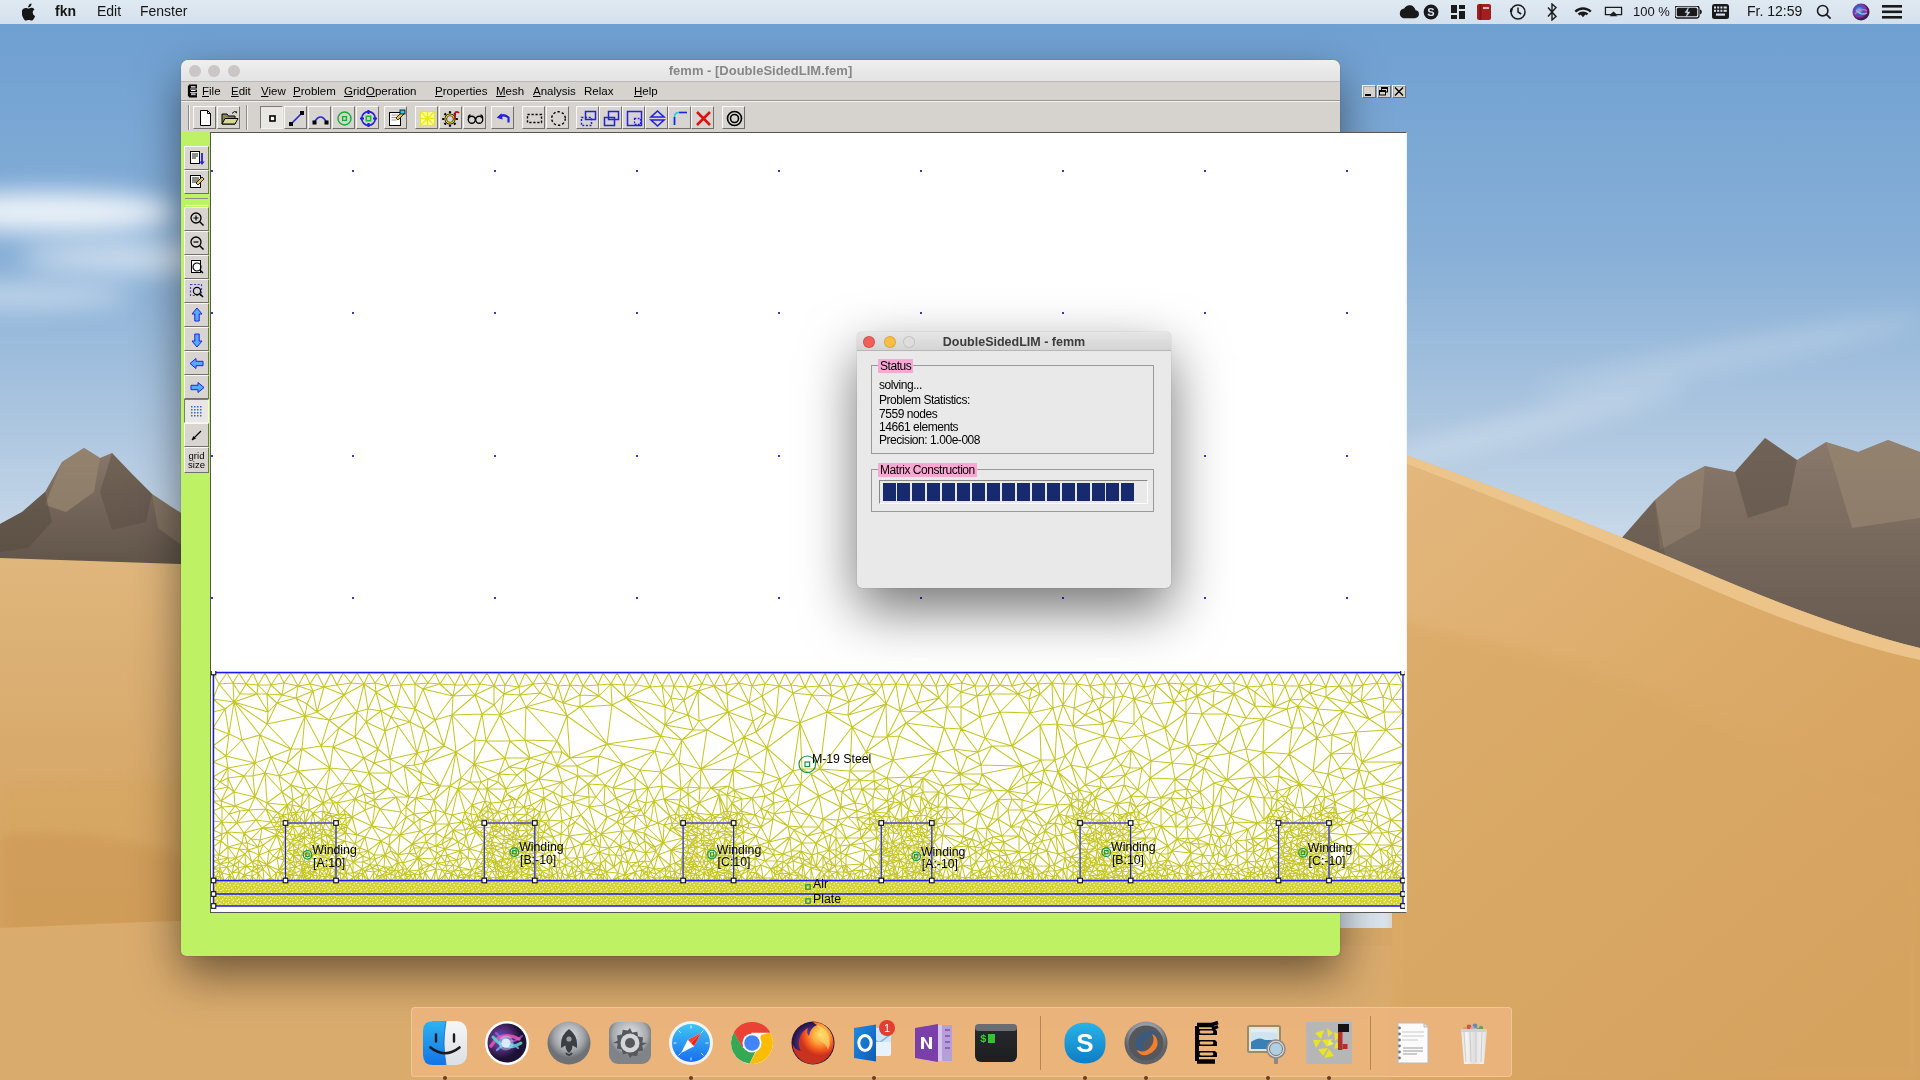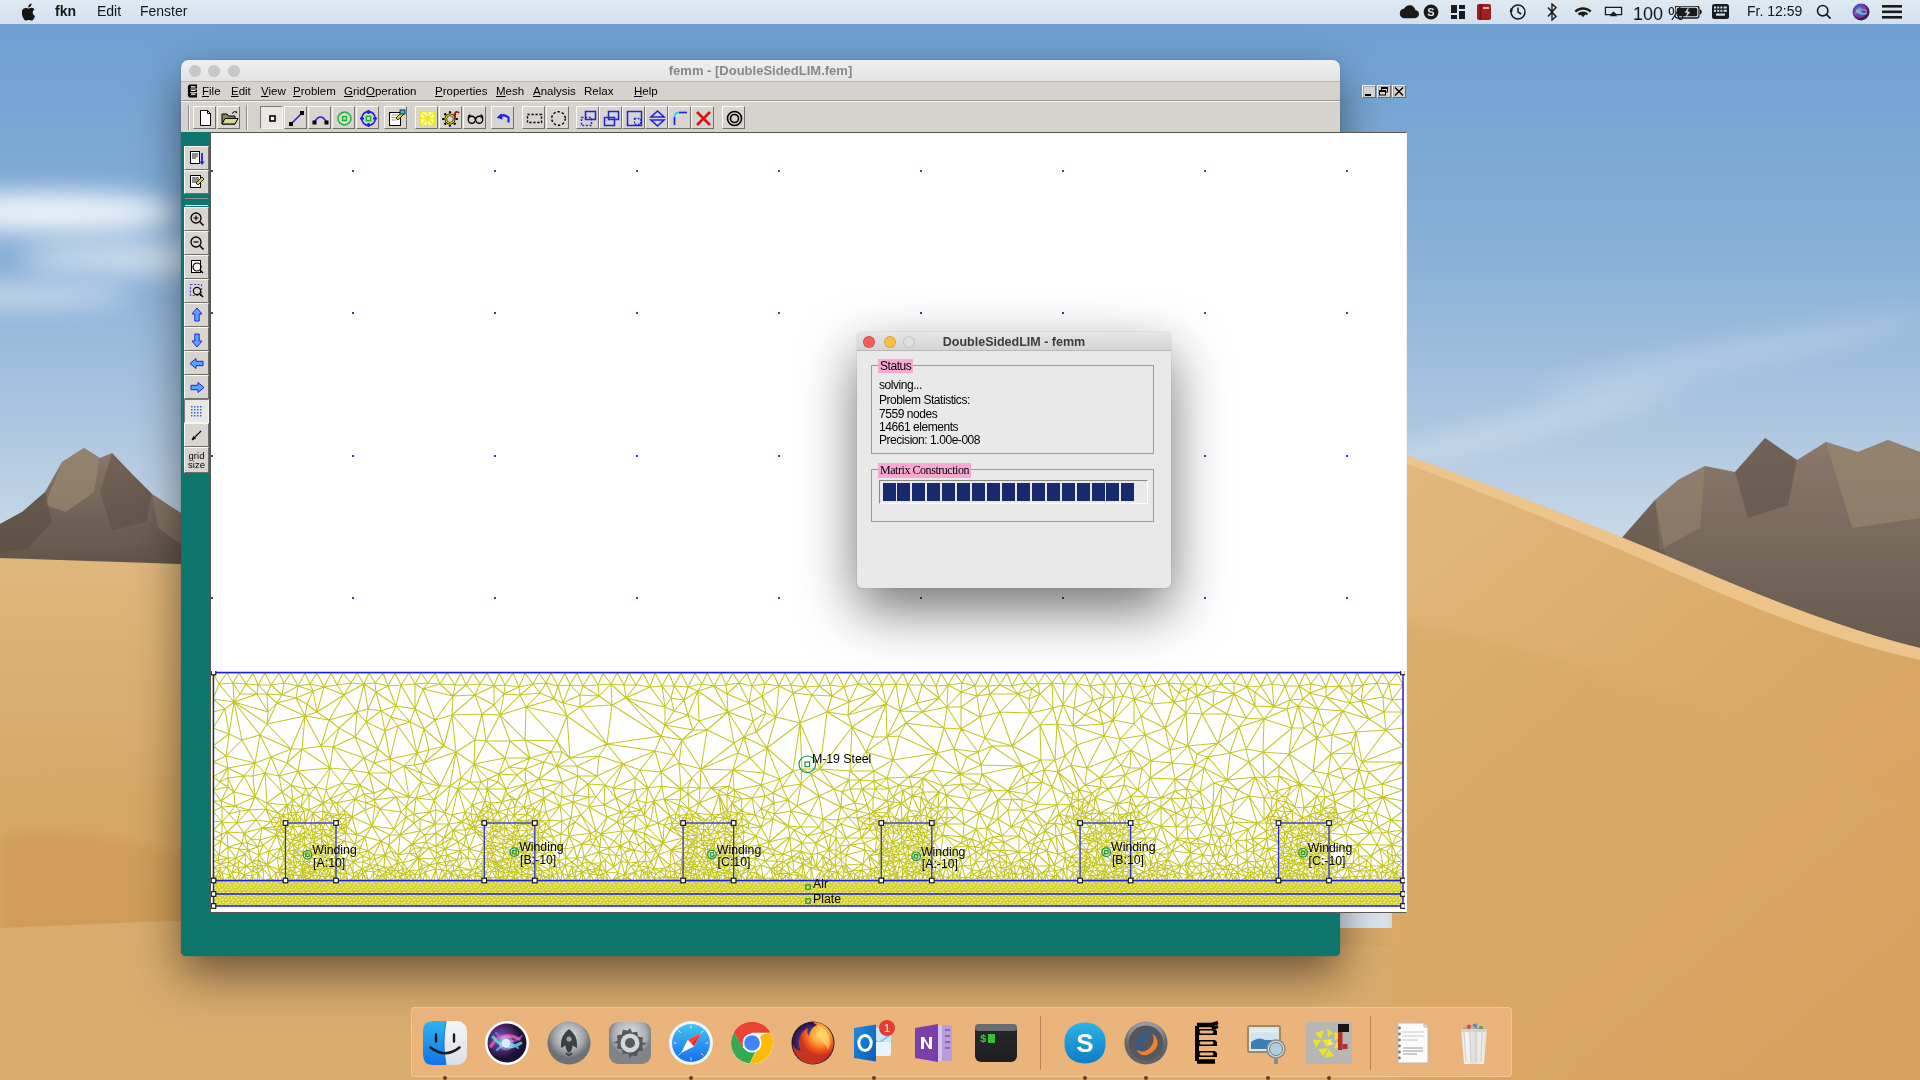--- a/index.html
+++ b/index.html
@@ -2,21 +2,21 @@
 <html><head><meta charset="utf-8">
 <style>
 *{margin:0;padding:0;box-sizing:border-box;}
 html,body{width:1920px;height:1080px;overflow:hidden;font-family:"Liberation Sans",sans-serif;}
 #scene{position:absolute;left:0;top:0;width:1920px;height:1080px;overflow:hidden;}
 .abs{position:absolute;}
 
 #menubar{position:absolute;left:0;top:0;width:1920px;height:24px;background:linear-gradient(#dfe9f2,#d4e1ec);color:#151515;font-size:14px;z-index:50;}
 #menubar .it{position:absolute;top:3px;}
 
-#win{position:absolute;left:181px;top:60px;width:1159px;height:896px;background:#0f766e;border-radius:7px 7px 5px 5px;box-shadow:0 18px 45px rgba(0,0,0,.5),0 0 1px rgba(0,0,0,.55);}
+#win{position:absolute;left:181px;top:60px;width:1159px;height:896px;background:#bef264;border-radius:7px 7px 5px 5px;box-shadow:0 18px 45px rgba(0,0,0,.5),0 0 1px rgba(0,0,0,.55);}
 #titlebar{position:absolute;left:0;top:0;width:100%;height:22px;background:linear-gradient(#f0efef,#e4e3e3);border-bottom:1px solid #bab8b7;border-radius:7px 7px 0 0;}
 .tl{position:absolute;top:5px;width:12px;height:12px;border-radius:50%;}
 #titletext{position:absolute;top:3px;width:100%;text-align:center;font-size:13px;color:#878787;font-weight:bold;letter-spacing:0;}
 #menurow{position:absolute;left:0;top:22px;width:100%;height:19px;background:#d6d3ce;font-size:11.5px;color:#000;border-bottom:1px solid #9a978f;box-shadow:0 1px 0 #f4f3f1;}
 #menurow span{position:absolute;top:3px;}
 #menurow u{text-decoration:underline;text-underline-offset:1px;}
 #toolrow{position:absolute;left:0;top:41px;width:100%;height:31px;background:#d6d3ce;border-top:1px solid #f2f1ef;}
 .tbtn{position:absolute;top:4px;width:23px;height:23px;background:#d8d5d0;border-top:1px solid #faf9f7;border-left:1px solid #faf9f7;border-right:1px solid #73706b;border-bottom:1px solid #73706b;}
 .tbtn.pressed{background:#e9e7e3;border-top:1px solid #7e7b76;border-left:1px solid #7e7b76;border-right:1px solid #f4f3f1;border-bottom:1px solid #f4f3f1;box-shadow:none;}
 .tbtn svg{position:absolute;left:2px;top:2px;}
@@ -161,21 +161,21 @@
           <path d="M11 7.5c-2 0-3.9.8-5.3 2.1l1.6 1.8A5.4 5.4 0 0 1 11 9.9c1.4 0 2.7.5 3.7 1.4l1.6-1.8A7.9 7.9 0 0 0 11 7.5z" opacity="0"></path>
           <path d="M5.7 9.6l1.6 1.8A5.4 5.4 0 0 1 11 9.9c1.4 0 2.7.5 3.7 1.4l1.6-1.8A7.9 7.9 0 0 0 11 7.5c-2 0-3.9.8-5.3 2.1z"></path>
         </g>
       </svg>
  <svg class="it" style="left:1604px;top:5px" width="19" height="14" viewBox="0 0 24 15">
         <g fill="#1a1a1a">
           <path d="M1 1h22v10.5h-8.2L12 9.2l-2.8 2.3H1zm1.6 1.6v7.3h5.9L12 7l3.5 2.9h5.9V2.6z"></path>
           <path d="M12 8.6l5 4.2H7z"></path>
         </g>
       </svg>
- <span class="it" style="left:1633px;top:4px;font-size:18px;">100 %</span>
+ <span class="it" style="left:1633px;top:4px;font-size:13px;">100 %</span>
  <svg class="it" style="left:1675px;top:6px" width="27" height="13" viewBox="0 0 27 13">
         <g fill="#1a1a1a">
           <rect x="0" y="0" width="24" height="12" rx="2.5" fill="none" stroke="#1a1a1a" stroke-width="1.3"></rect>
           <rect x="1.8" y="1.8" width="20.4" height="8.4" rx="1.5"></rect>
           <path d="M25 3.6v4.8c1.1-.3 1.8-1.2 1.8-2.4s-.7-2.1-1.8-2.4z"></path>
           <path d="M13.5 1.5 10 6.5h2.5L11 11l4-5h-2.6z" fill="#d4e1ec" stroke="#d4e1ec" stroke-width=".4"></path>
         </g>
       </svg>
  <svg class="it" style="left:1712px;top:4px" width="17" height="15" viewBox="0 0 17 15">
         <rect x="0" y="0" width="17" height="15" rx="2.5" fill="#1a1a1a"></rect>
@@ -677,21 +677,21 @@
  <div id="dlgtitle">
   <div class="tl" style="left:6px;top:3.5px;background:#f35f57;border:1px solid rgba(0,0,0,.15);"></div>
   <div class="tl" style="left:27px;top:3.5px;background:#fbbe44;border:1px solid rgba(0,0,0,.12);"></div>
   <div class="tl" style="left:46px;top:3.5px;background:#dfdedd;border:1px solid rgba(0,0,0,.12);"></div>
   <div class="tt">DoubleSidedLIM - femm</div>
  </div>
  <div class="grp" style="top:33px;height:89px;">
   <div class="lab">Status</div>
   <div class="abs" style="left:7px;top:13px;line-height:13.3px;">solving...<br><span style="display:block;height:2px"></span>Problem Statistics:<br>7559 nodes<br>14661  elements<br>Precision: 1.00e-008</div>
  </div>
- <div class="grp" style="top:137px;height:53px;font-family:Liberation Serif, serif;">
+ <div class="grp" style="top:137px;height:43px;">
   <div class="lab">Matrix Construction</div>
   <div class="pbar" style="top:10px;">
    <div class="blk" style="left:2.5px"></div>
           <div class="blk" style="left:17.4px"></div>
           <div class="blk" style="left:32.4px"></div>
           <div class="blk" style="left:47.3px"></div>
           <div class="blk" style="left:62.2px"></div>
           <div class="blk" style="left:77.2px"></div>
           <div class="blk" style="left:92.1px"></div>
           <div class="blk" style="left:107.0px"></div>

